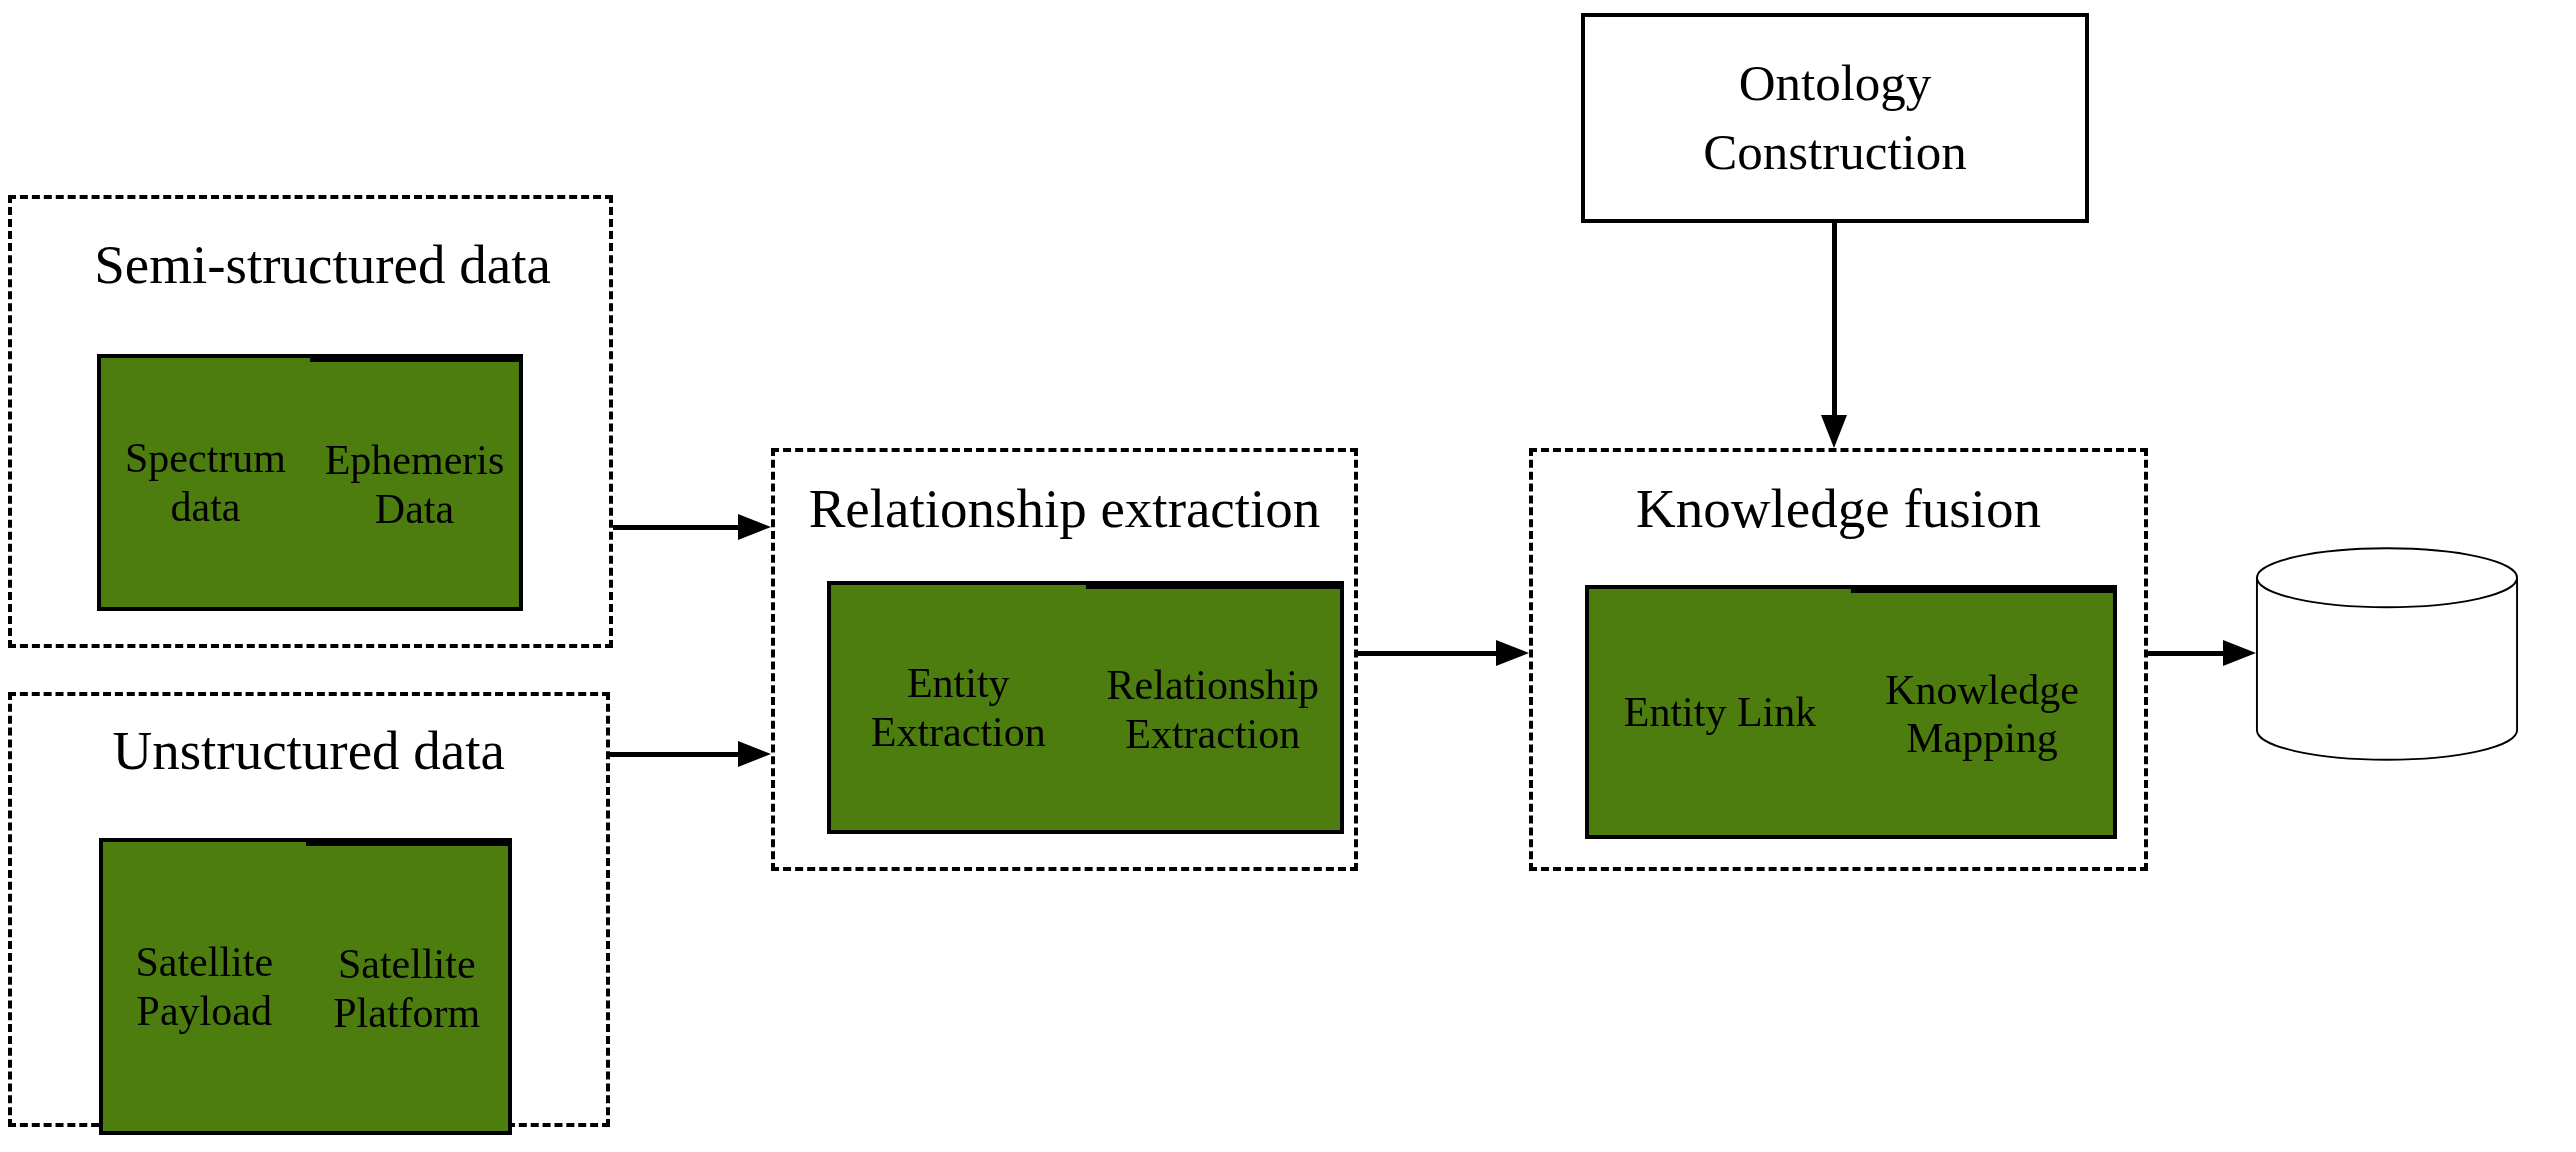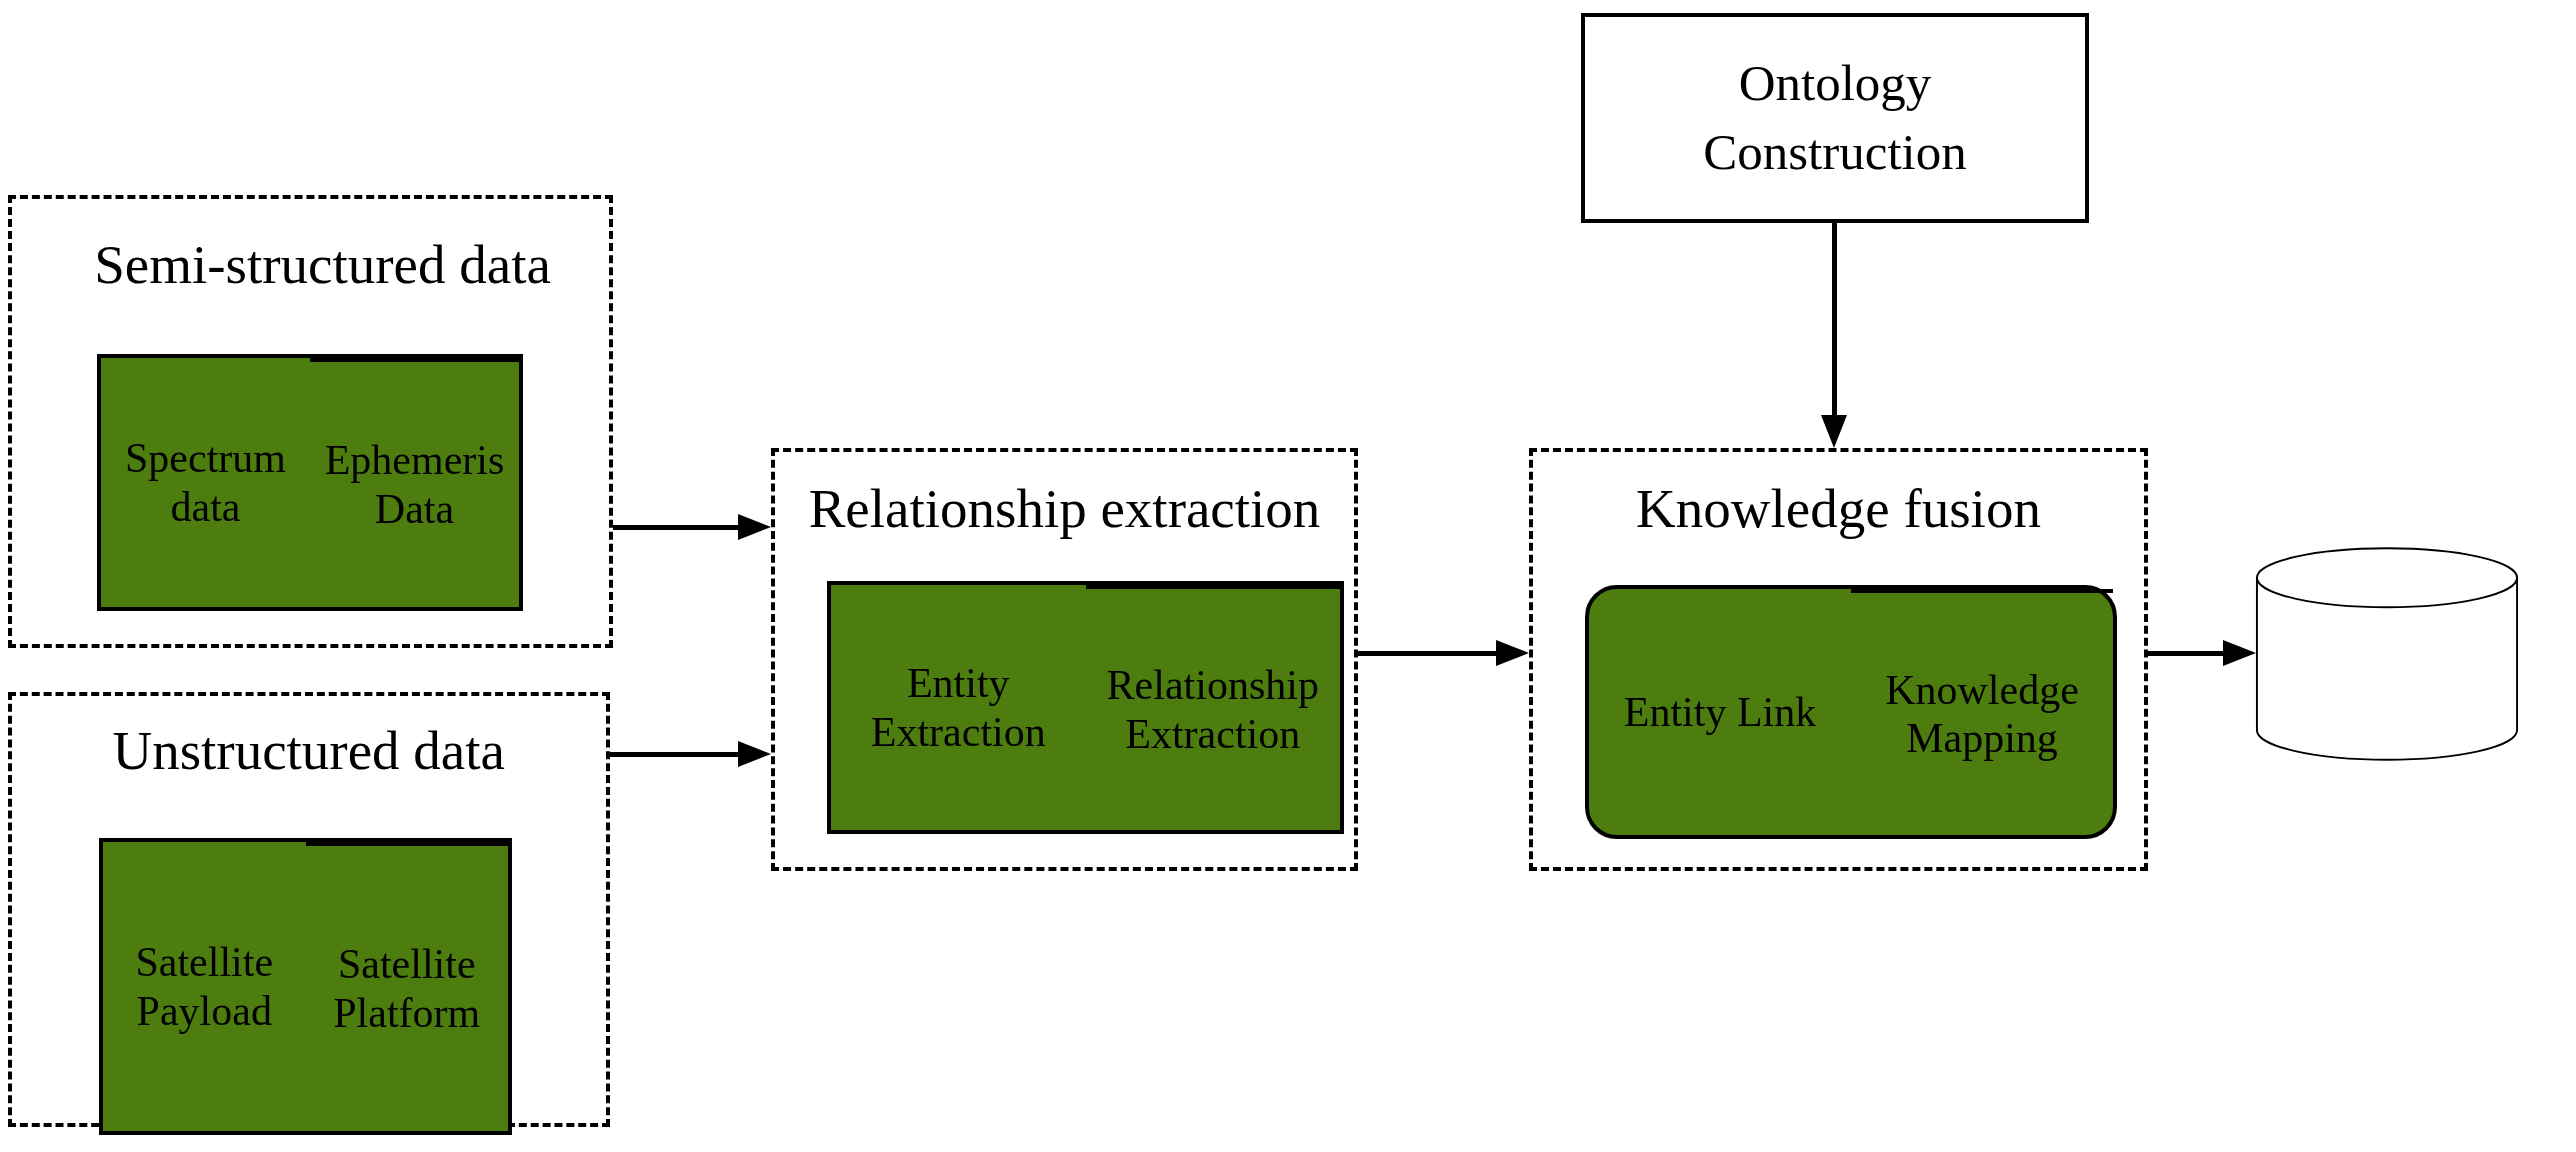--- a/index.html
+++ b/index.html
@@ -154,21 +154,21 @@
       <span>Relationship Extraction</span>
     </div>
   </div>
 
   <div class="solid-box" style="left:1581px; top:12.8px; width:508px; height:210px;">
     <span>Ontology Construction</span>
   </div>
 
   <div class="dashed-box" style="left:1529px; top:448px; width:619px; height:423px;"></div>
   <div class="group-title" style="left:1529px; top:481px; width:619px;">Knowledge fusion</div>
-  <div class="node-table" style="left:1585px; top:573px; width:532px; height:254px;border-radius:32px;">
+  <div class="node-table" style="left:1585px; top:573px; width:532px; height:254px;">
     <div class="node-row">
       <span>Entity Link</span>
     </div>
     <div class="node-row">
       <span>Knowledge Mapping</span>
     </div>
   </div>
 
   <svg id="kg-cylinder" width="264" height="214" viewBox="0 0 412 334">
     <path d="M3,48 L3,286 A203,46 0 0 0 409,286 L409,48" fill="#ffffff" stroke="#000000" stroke-width="3"></path>

